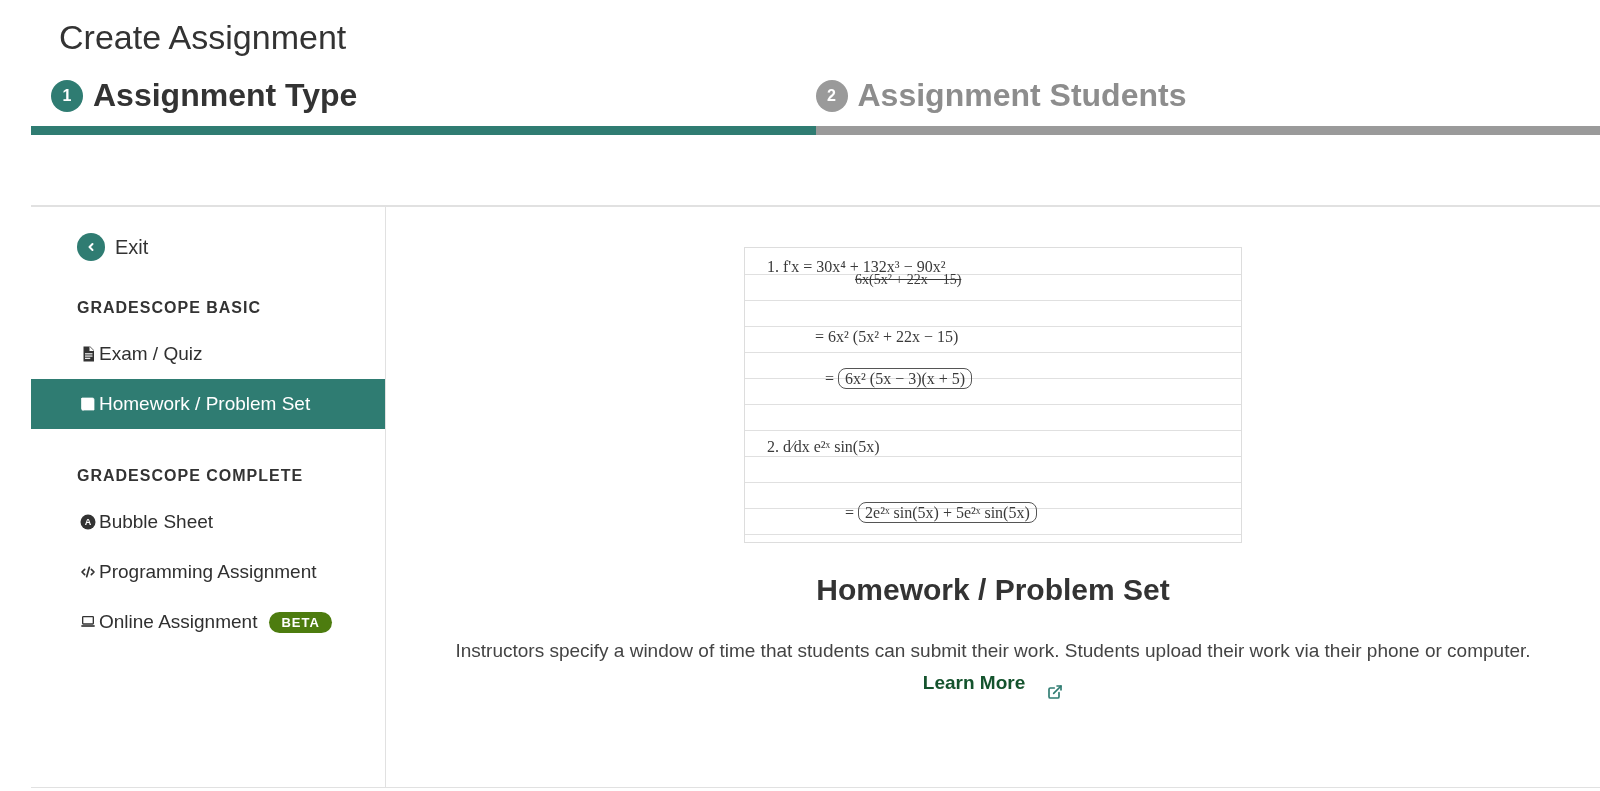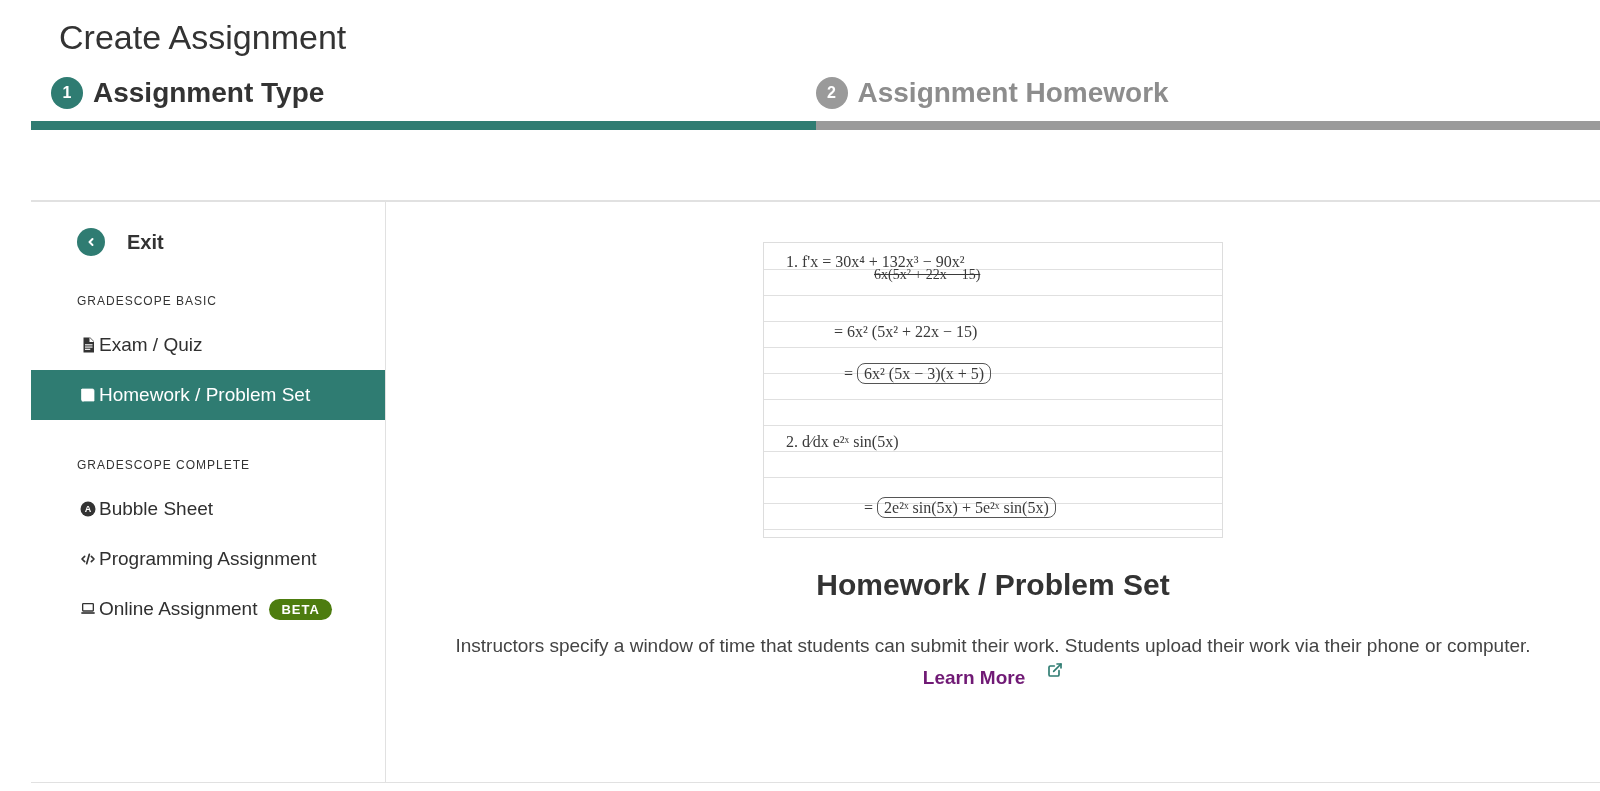--- a/index.html
+++ b/index.html
@@ -33,21 +33,21 @@
     border-radius: 50%;
     display: flex;
     align-items: center;
     justify-content: center;
     color: #fff;
     font-weight: 600;
     font-size: 16px;
   }
   .step.active .step-badge { background: #2f7c72; }
   .step.inactive .step-badge { background: #9a9a9a; }
-  .step-label { font-size: 28px; font-weight: 600; }
+  .step-label { font-size: 32px; font-weight: 600; }
   .step.active .step-label { color: #333; }
   .step.inactive .step-label { color: #8d8d8d; }
   .progress {
     display: flex;
     height: 9px;
   }
   .progress .bar { flex: 1; }
   .progress .bar.active { background: #2f7c72; }
   .progress .bar.inactive { background: #9a9a9a; }
   .gap-rule {
@@ -61,35 +61,34 @@
   .sidebar {
     width: 355px;
     border-right: 1px solid #e1e1e1;
     padding-top: 18px;
     padding-bottom: 60px;
     min-height: 580px;
   }
   .exit-row {
     display: flex;
     align-items: center;
-    gap: 22px;
+    gap: 10px;
     padding: 8px 40px 20px 46px;
     cursor: pointer;
-    font-weight: bold;
   }
   .exit-circle {
     width: 28px; height: 28px;
     border-radius: 50%;
     background: #2f7c72;
     display:flex; align-items:center; justify-content:center;
   }
   .exit-label { font-size: 20px; color: #333; }
   .section-header {
-    font-size: 12px;
-    font-weight: 400;
+    font-size: 16px;
+    font-weight: 700;
     letter-spacing: 1px;
     color: #333;
     padding: 18px 40px 12px 46px;
   }
   .type-item {
     display: flex;
     align-items: center;
     padding: 14px 20px 14px 46px;
     font-size: 19px;
     color: #303030;
@@ -112,21 +111,21 @@
     margin-left: 12px;
   }
   .main {
     flex: 1;
     padding: 40px 60px 40px 60px;
     display:flex;
     flex-direction: column;
     align-items: center;
   }
   .hw-image {
-    width: 460px;
+    width: 498px;
     height: 296px;
     border: 1px solid #ddd;
     background: #fff;
     position: relative;
     overflow: hidden;
     font-family: "Comic Sans MS", "Segoe Script", cursive;
     color: #3a3a3a;
   }
   .hw-image .line {
     position:absolute; left:0; right:0;
@@ -151,24 +150,24 @@
   }
   .main-desc {
     font-size: 19px;
     color: #444;
     margin-top: 28px;
     text-align: center;
     line-height: 1.7;
     max-width: 1080px;
   }
   .learn-more {
-    color: #701a75;
+    color: #14532d;
     font-weight: 600;
     display:inline-flex;
-    align-items:flex-start;
+    align-items:flex-end;
     gap:22px;
     cursor:pointer;
   }
   .bottom-rule {
     border-top: 1px solid #e1e1e1;
   }
   svg { display:block; }
 </style>
 </head>
 <body>
@@ -177,21 +176,21 @@
 
   <h1 class="page-title">Create Assignment</h1>
 
   <div class="steps">
     <div class="step active">
       <div class="step-badge">1</div>
       <div class="step-label">Assignment Type</div>
     </div>
     <div class="step inactive">
       <div class="step-badge">2</div>
-      <div class="step-label">Assignment Homework</div>
+      <div class="step-label">Assignment Students</div>
     </div>
   </div>
 
   <div class="progress">
     <div class="bar active"></div>
     <div class="bar inactive"></div>
   </div>
 
   <div class="gap-rule"></div>
 

